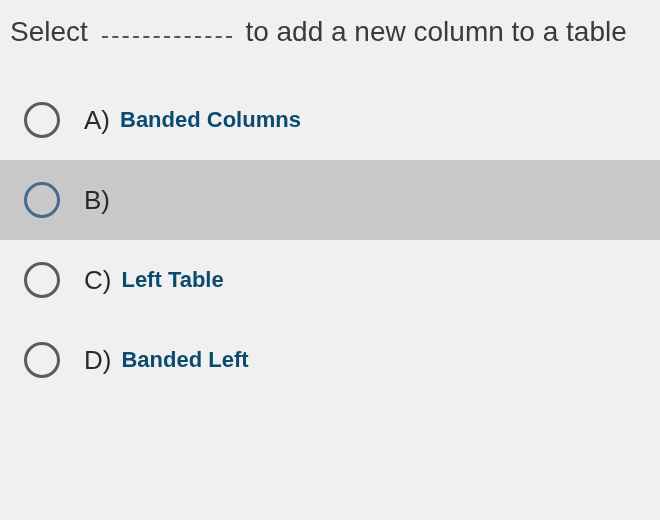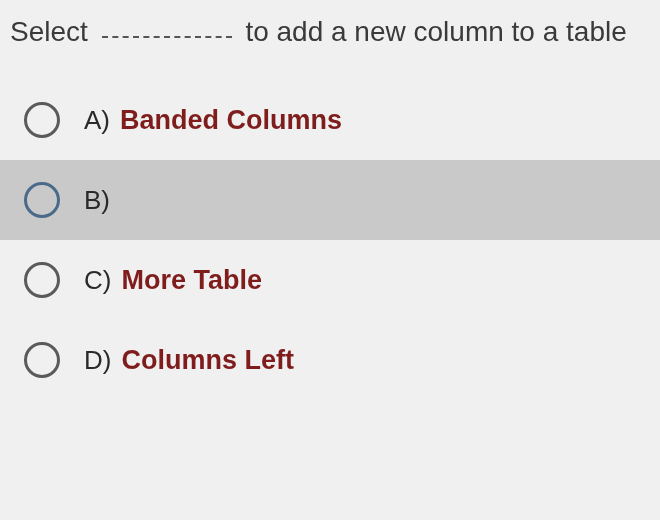--- a/index.html
+++ b/index.html
@@ -60,23 +60,23 @@
     .option-row.highlighted .radio-circle {
       border-color: #4a6a8a;
     }
     .option-label {
       font-size: 26px;
       font-weight: 400;
       color: #2a2a2a;
       margin-right: 10px;
     }
     .option-text {
-      font-size: 27px;
+      font-size: 22px;
       font-weight: 600;
-      color: #7f1d1d;
+      color: #0c4a6e;
     }
     .option-row.highlighted .option-text {
       font-weight: 500;
     }
   </style>
 </head>
 <body>
 
 <div class="question-container">
   <div class="question-text">
@@ -94,23 +94,23 @@
     </div>
 
     <div class="option-row highlighted">
       <div class="radio-circle"></div>
       <span class="option-label">B)</span>
     </div>
 
     <div class="option-row">
       <div class="radio-circle"></div>
       <span class="option-label">C)</span>
-      <span class="option-text">More Table</span>
+      <span class="option-text">Left Table</span>
     </div>
 
     <div class="option-row">
       <div class="radio-circle"></div>
       <span class="option-label">D)</span>
-      <span class="option-text">Columns Left</span>
+      <span class="option-text">Banded Left</span>
     </div>
 
   </div>
 </div>
 
 </body></html>

